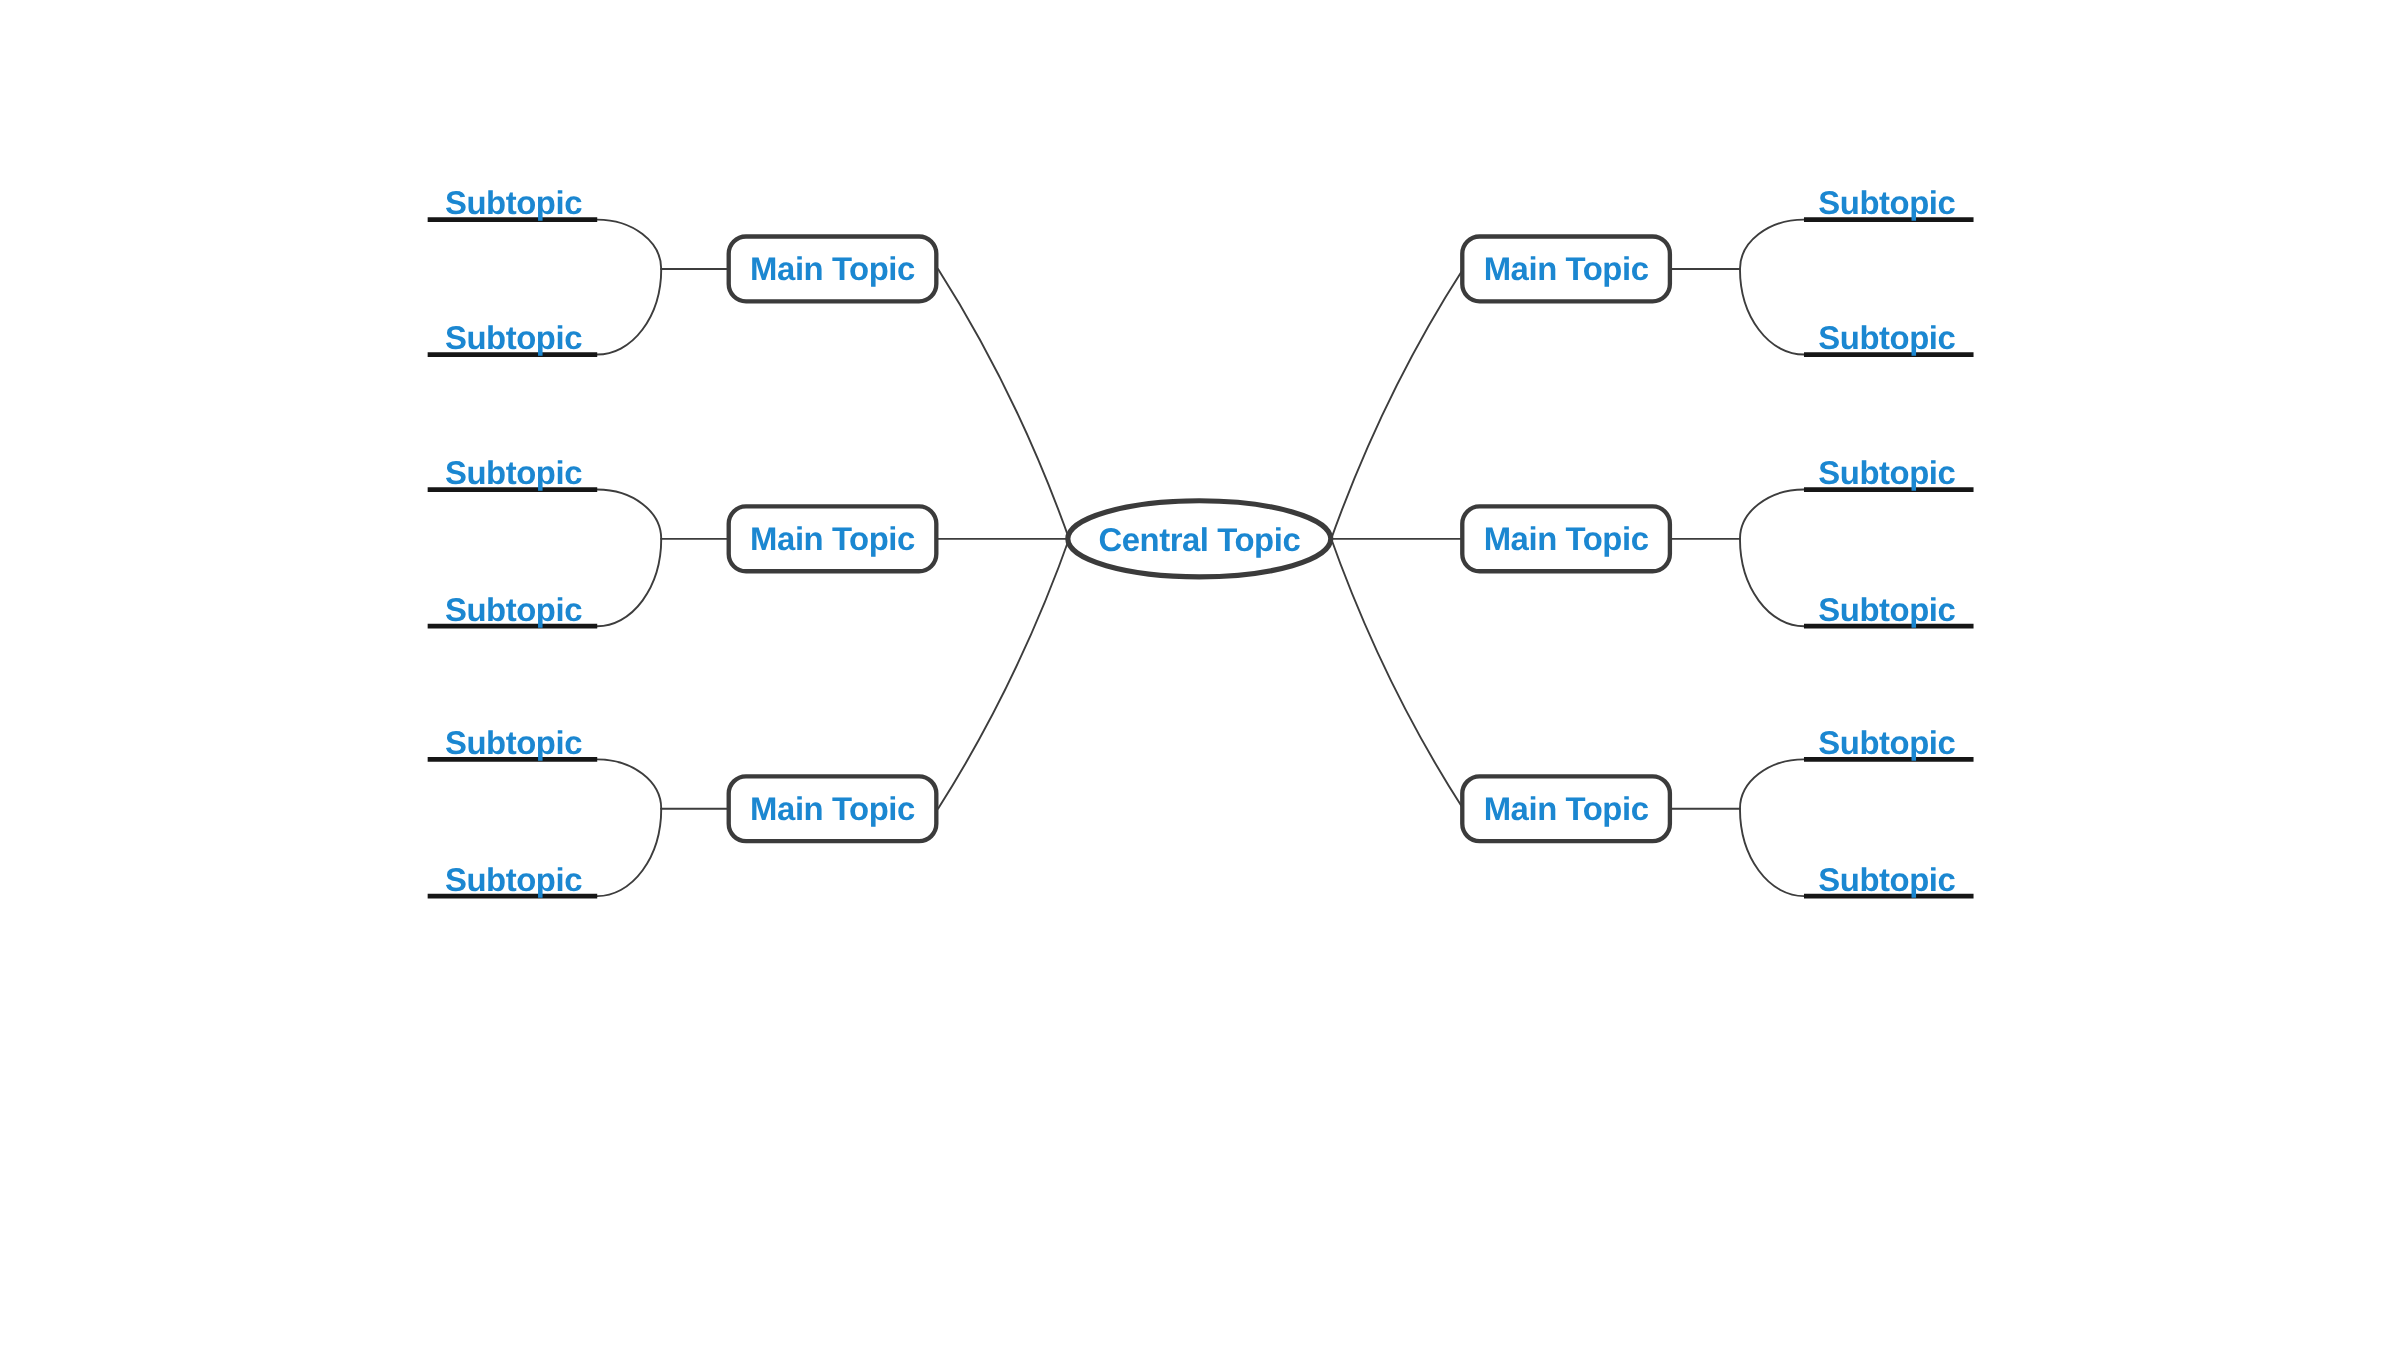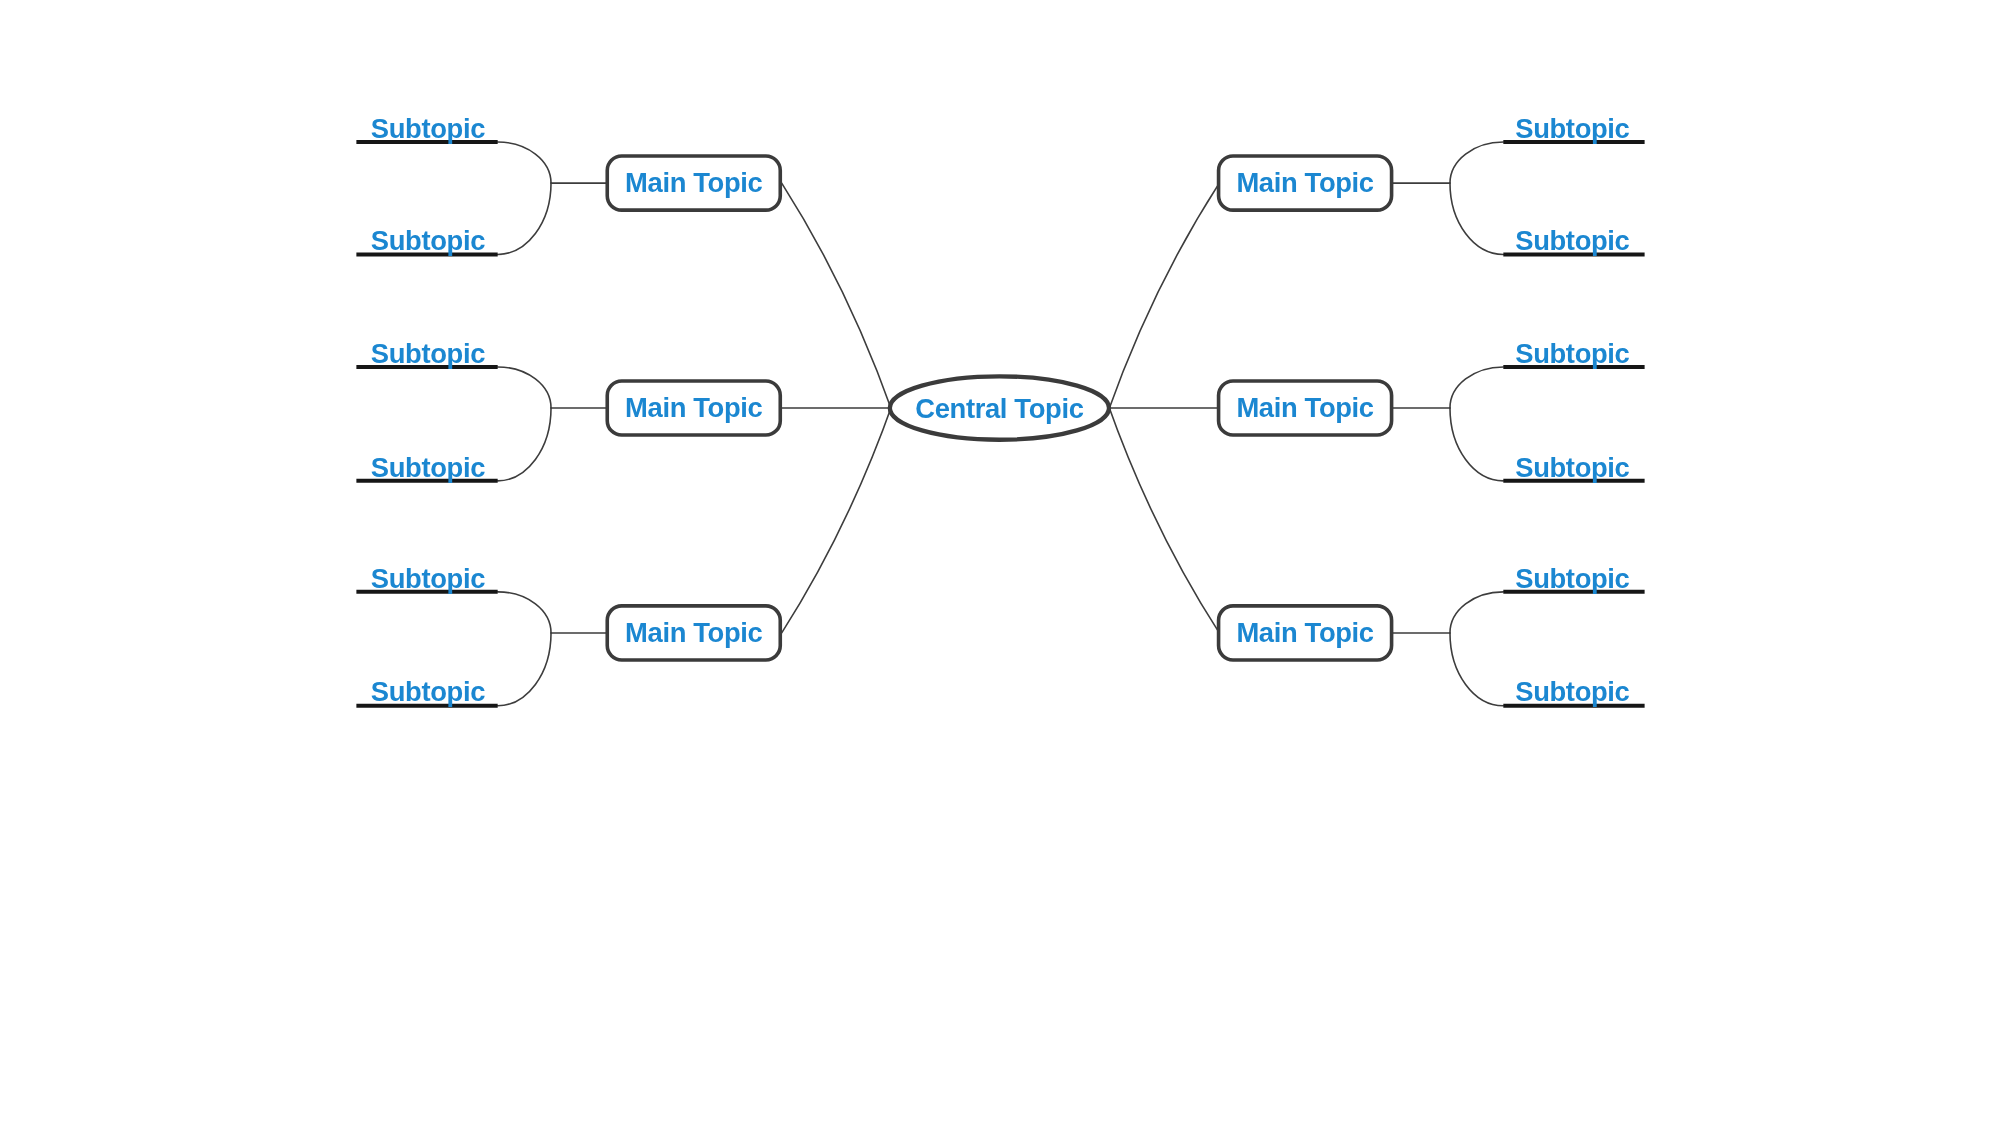--- a/index.html
+++ b/index.html
@@ -4,21 +4,21 @@
 <style>
   :root{
     --topic-text:#1b87d1;
     --node-border:#3b3b3b;
     --connector:#3d3d3d;
     --underline:#161616;
     --node-fill:#ffffff;
     --background:#ffffff;
   }
   html,body{margin:0;padding:0;background:var(--background);}
-  .stage{position:relative;width:2001px;height:811px;background:var(--background);overflow:hidden;}
+  .stage{position:relative;width:2001px;height:811px;background:var(--background);overflow:hidden;margin-top:41px;}
   svg{display:block;width:100%;height:100%;}
   .connector{stroke:var(--connector);stroke-width:2.2;fill:none;stroke-linecap:round;}
   .underline{stroke:var(--underline);stroke-width:5.5;fill:none;}
   .shape{fill:var(--node-fill);stroke:var(--node-border);}
   .box{stroke-width:5;}
   .ellipse{stroke-width:6;}
   .node-text{
     font-family:"Liberation Sans", sans-serif;
     font-weight:bold;
     font-size:38px;

